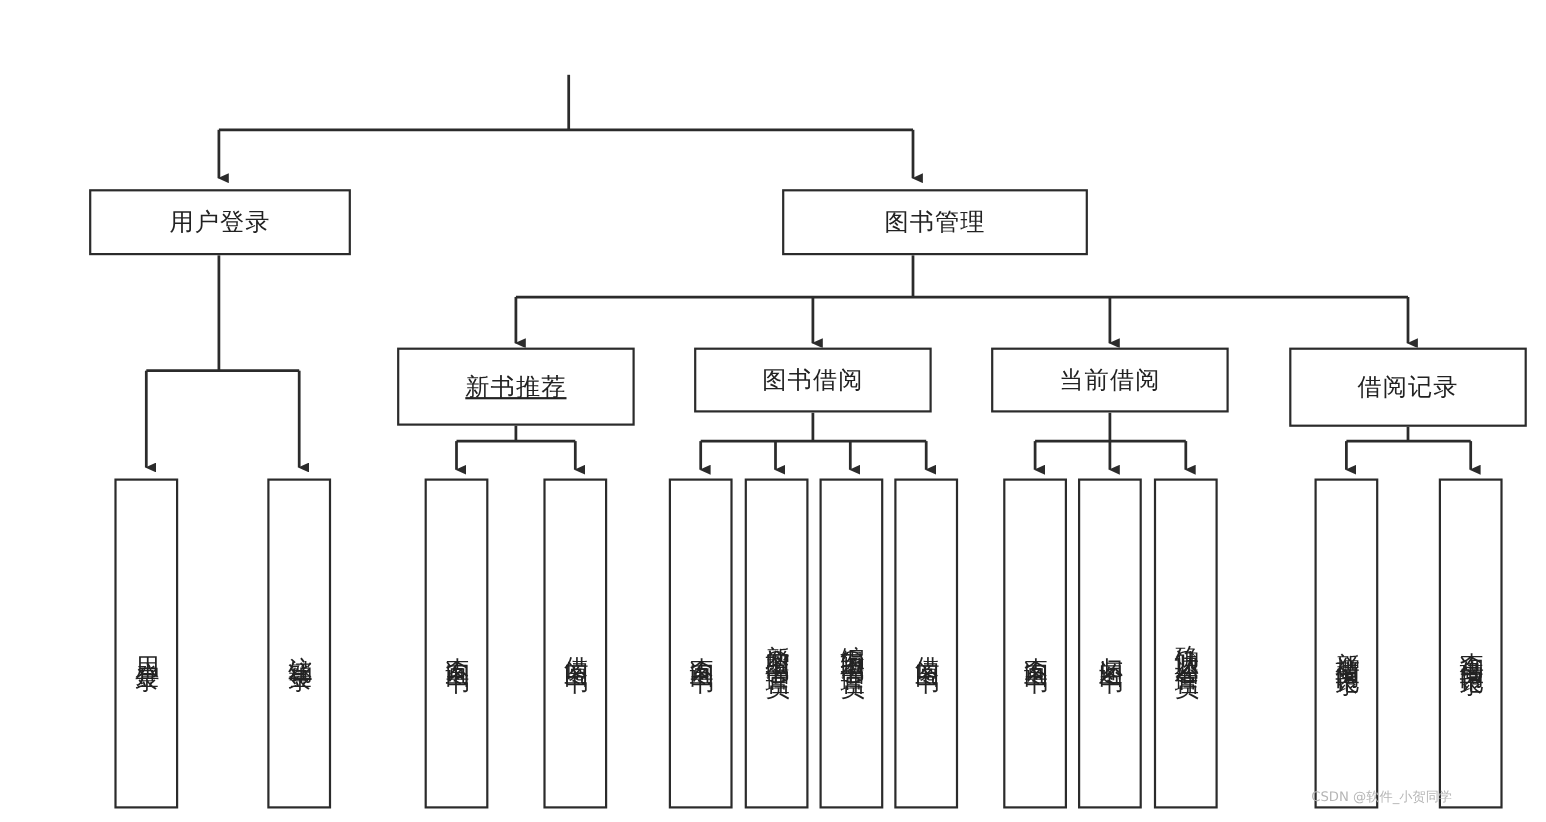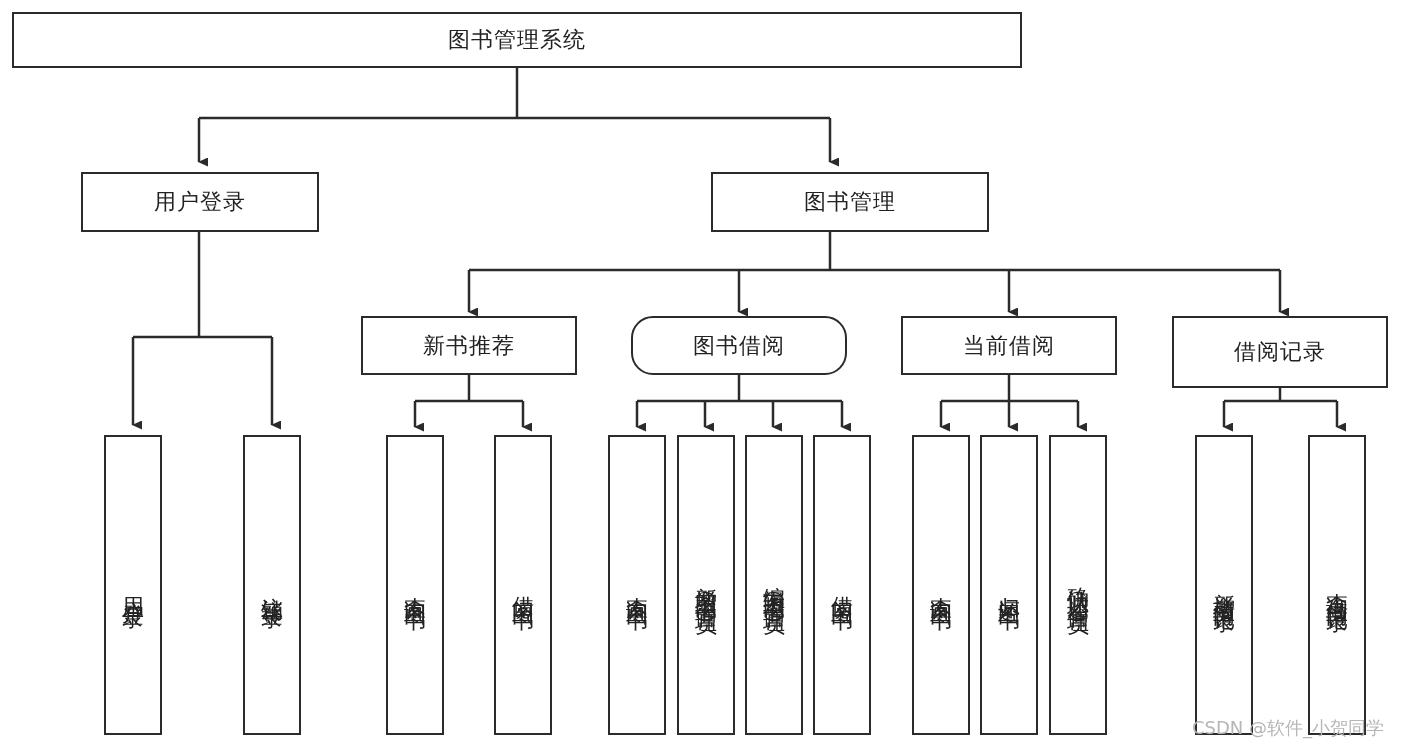--- a/index.html
+++ b/index.html
@@ -47,21 +47,21 @@
     padding-top: 4px;
   }
   .node.vert span {
     writing-mode: vertical-rl;
     text-orientation: upright;
   }
   #watermark {
     position: absolute;
     left: 1192px;
     top: 716px;
-    font-size: 18px;
+    font-size: 12px;
     color: #b6b6b6;
     z-index: 5;
     white-space: nowrap;
     font-family: "DejaVu Sans", "Liberation Sans", sans-serif;
   }
 </style>
 </head>
 <body>
 
 <div id="canvas">
@@ -110,35 +110,32 @@
       <line x1="1009" y1="401" x2="1009" y2="427" marker-end="url(#arrowhead)"></line>
       <line x1="1078" y1="401" x2="1078" y2="427" marker-end="url(#arrowhead)"></line>
 
       <line x1="1280" y1="375" x2="1280" y2="401"></line>
       <line x1="1224" y1="401" x2="1337" y2="401"></line>
       <line x1="1224" y1="401" x2="1224" y2="427" marker-end="url(#arrowhead)"></line>
       <line x1="1337" y1="401" x2="1337" y2="427" marker-end="url(#arrowhead)"></line>
     </g>
   </svg>
 
-  <div class="node horiz" style="left:12px; top:12px; width:1010px; height:56px;">
-    <span>图书管理系统</span>
-  </div>
 
   <div class="node horiz" style="left:81px; top:172px; width:238px; height:60px;">
     <span>用户登录</span>
   </div>
   <div class="node horiz" style="left:711px; top:172px; width:278px; height:60px;">
     <span>图书管理</span>
   </div>
 
-  <div class="node horiz" style="left:361px; top:316px; width:216px; height:59px;">
+  <div class="node horiz" style="left:361px; top:316px; width:216px; height:71px;text-decoration:underline;">
     <span>新书推荐</span>
   </div>
-  <div class="node horiz" style="left:631px; top:316px; width:216px; height:59px;border-radius:22px;">
+  <div class="node horiz" style="left:631px; top:316px; width:216px; height:59px;">
     <span>图书借阅</span>
   </div>
   <div class="node horiz" style="left:901px; top:316px; width:216px; height:59px;">
     <span>当前借阅</span>
   </div>
   <div class="node horiz" style="left:1172px; top:316px; width:216px; height:72px;">
     <span>借阅记录</span>
   </div>
 
   <div class="node vert" style="left:104px; top:435px; width:58px; height:300px;">

